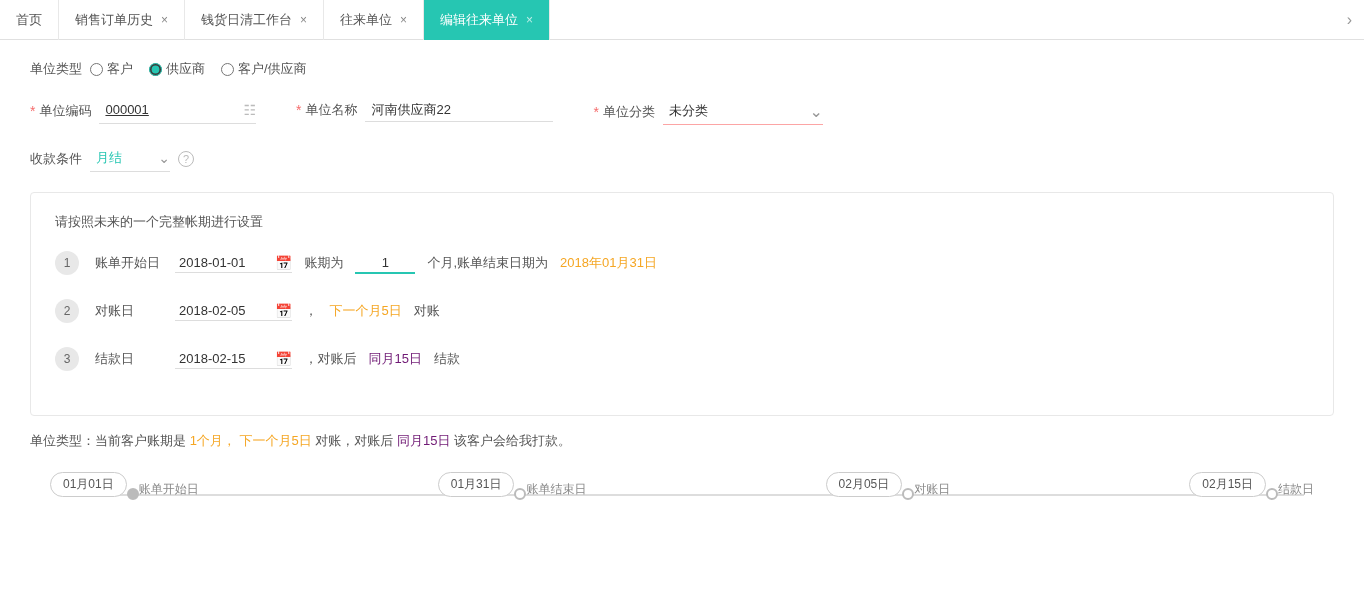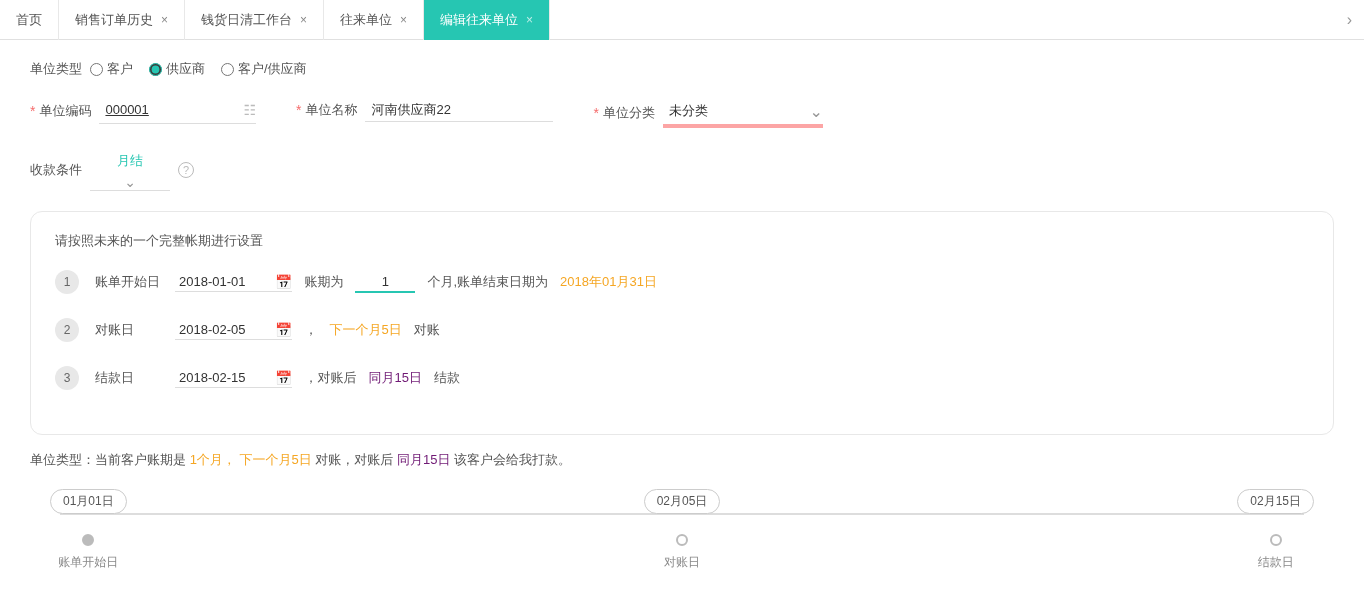--- a/index.html
+++ b/index.html
@@ -129,21 +129,21 @@
       flex: 1;
       padding: 4px 6px;
     }
     .select-arrow {
       color: #999;
       cursor: pointer;
     }
     .select-category {
       display: flex;
       align-items: center;
-      border-bottom: 4px solid #fca5a5;
+      border-bottom: 1px solid #fca5a5;
       min-width: 160px;
     }
     .select-category-text {
       font-size: 13px;
       color: #333;
       flex: 1;
       padding: 4px 6px;
     }
     .category-arrow {
       color: #999;
@@ -160,21 +160,21 @@
       border-radius: 50%;
       color: #bbb;
       font-size: 11px;
       cursor: pointer;
       margin-left: 8px;
     }
 
     
     .period-box {
       border: 1px solid #e8e8e8;
-      border-radius: 12px;
+      border-radius: 4px;
       padding: 20px 24px;
       margin-bottom: 16px;
     }
     .period-title {
       font-size: 13px;
       color: #555;
       margin-bottom: 20px;
     }
     .period-row {
       display: flex;
@@ -262,21 +262,21 @@
       position: absolute;
       top: 0;
       left: 0;
       right: 0;
       display: flex;
       justify-content: space-between;
       padding: 0 20px;
     }
     .tl-node {
       display: flex;
-      flex-direction: column;
+      flex-direction: row;
       align-items: center;
     }
     .tl-dot {
       width: 12px;
       height: 12px;
       border-radius: 50%;
       border: 2px solid #bbb;
       background: #fff;
       margin-top: 18px;
       position: relative;
@@ -371,21 +371,21 @@
       <div class="select-category">
         <span class="select-category-text">未分类</span>
         <span class="category-arrow">⌄</span>
       </div>
     </div>
   </div>
 
   <div class="form-row">
     <div class="form-item">
       <span class="form-label">收款条件</span>
-      <div class="select-with-icon" style="min-width:80px;flex-direction:column;">
+      <div class="select-with-icon" style="min-width:80px;">
         <span class="select-text">月结</span>
         <span class="select-arrow">⌄</span>
       </div>
       <span class="help-icon">?</span>
     </div>
   </div>
 
   <div class="period-box">
     <div class="period-title">请按照未来的一个完整帐期进行设置</div>
 
@@ -451,20 +451,25 @@
   <div class="tl-container">
     <div class="tl-line"></div>
     <div class="tl-nodes">
 
       <div class="tl-node">
         <div class="tl-badge">01月01日</div>
         <div class="tl-dot filled"></div>
         <div class="tl-node-label">账单开始日</div>
       </div>
 
+      <div class="tl-node">
+        <div class="tl-badge">01月31日</div>
+        <div class="tl-dot"></div>
+        <div class="tl-node-label">账单结束日</div>
+      </div>
 
       <div class="tl-node">
         <div class="tl-badge">02月05日</div>
         <div class="tl-dot"></div>
         <div class="tl-node-label">对账日</div>
       </div>
 
       <div class="tl-node">
         <div class="tl-badge">02月15日</div>
         <div class="tl-dot"></div>

